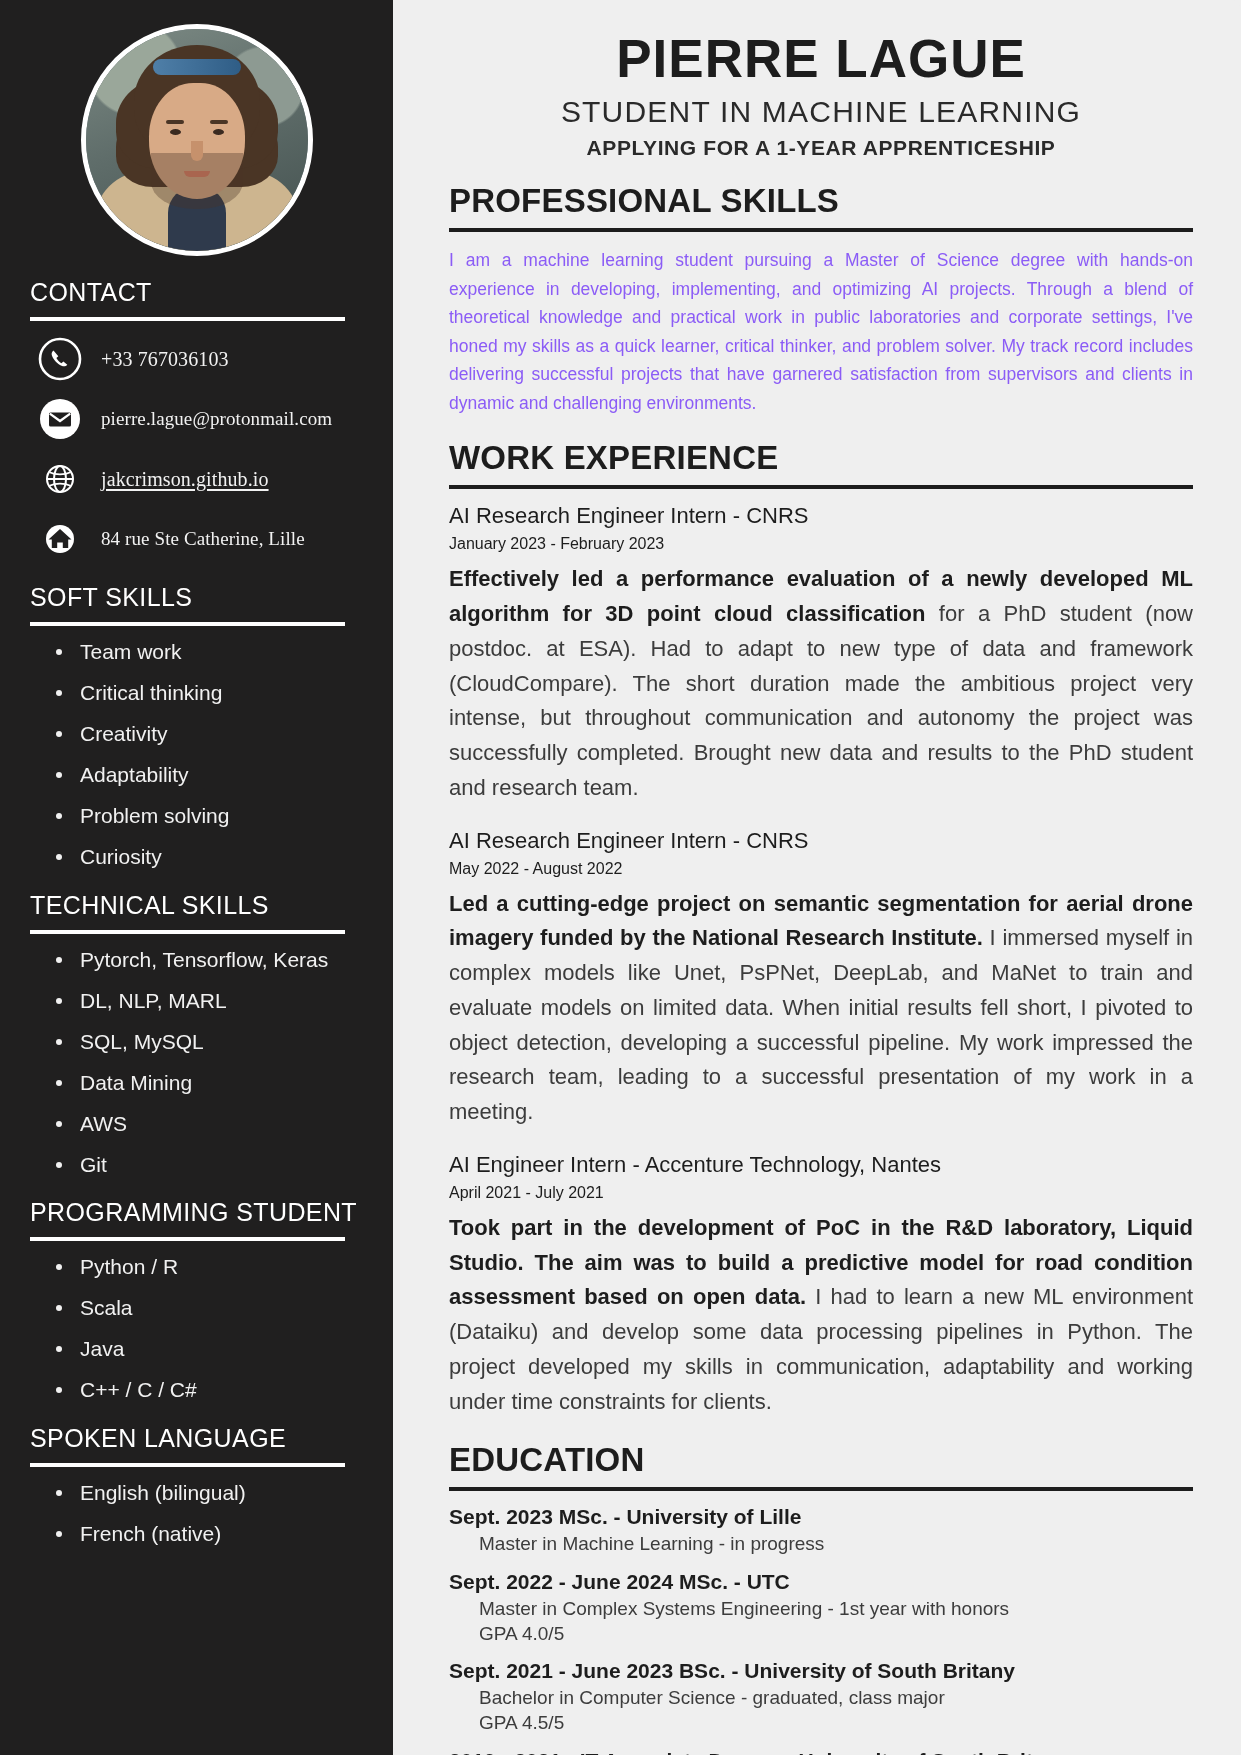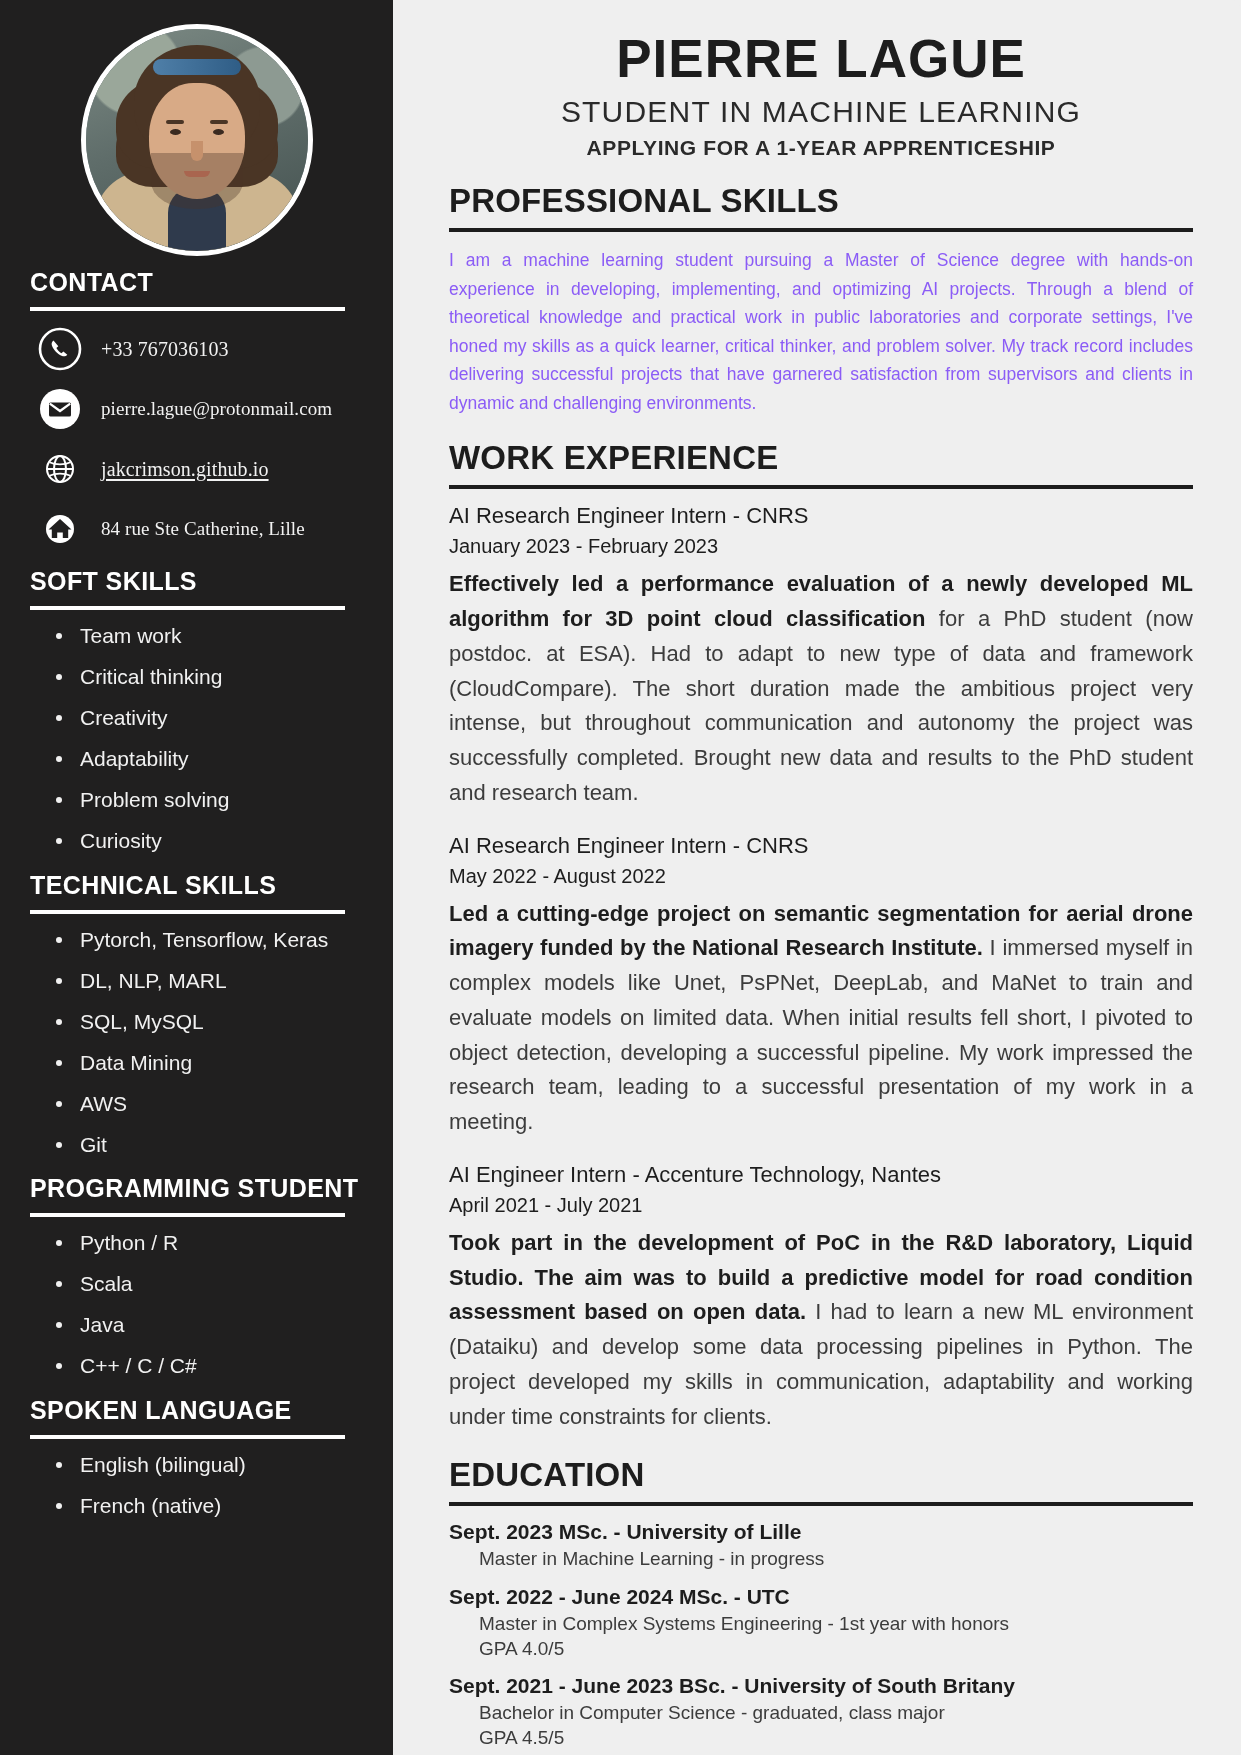--- a/index.html
+++ b/index.html
@@ -127,24 +127,24 @@
     position: absolute;
     left: 50%; transform: translateX(-50%);
     bottom: -6px;
     width: 58px; height: 70px;
     border-radius: 26px 26px 0 0;
     background: #2f3a4c;
   }
 
   .side-heading {
     font-size: 25px;
-    font-weight: 700;
+    font-weight: 400;
     letter-spacing: .4px;
     color: #ffffff;
-    margin-top: 12px;
+    margin-top: 22px;
     padding-left: 2px;
   }
   .side-rule {
     height: 4px;
     background: #ffffff;
     margin: 10px 20px 14px 2px;
   }
 
   .contact-row {
     display: flex;
@@ -246,21 +246,21 @@
   }
 
   .job { margin-bottom: 22px; }
   .job-title {
     font-size: 22px;
     font-weight: 500;
     color: #1d1d1d;
     margin-bottom: 6px;
   }
   .job-dates {
-    font-size: 20px;
+    font-size: 16px;
     font-weight: 500;
     color: #1d1d1d;
     margin-bottom: 9px;
   }
   .job-desc {
     font-size: 22px;
     font-weight: 300;
     line-height: 1.58;
     color: #3c3c3c;
     text-align: justify;

